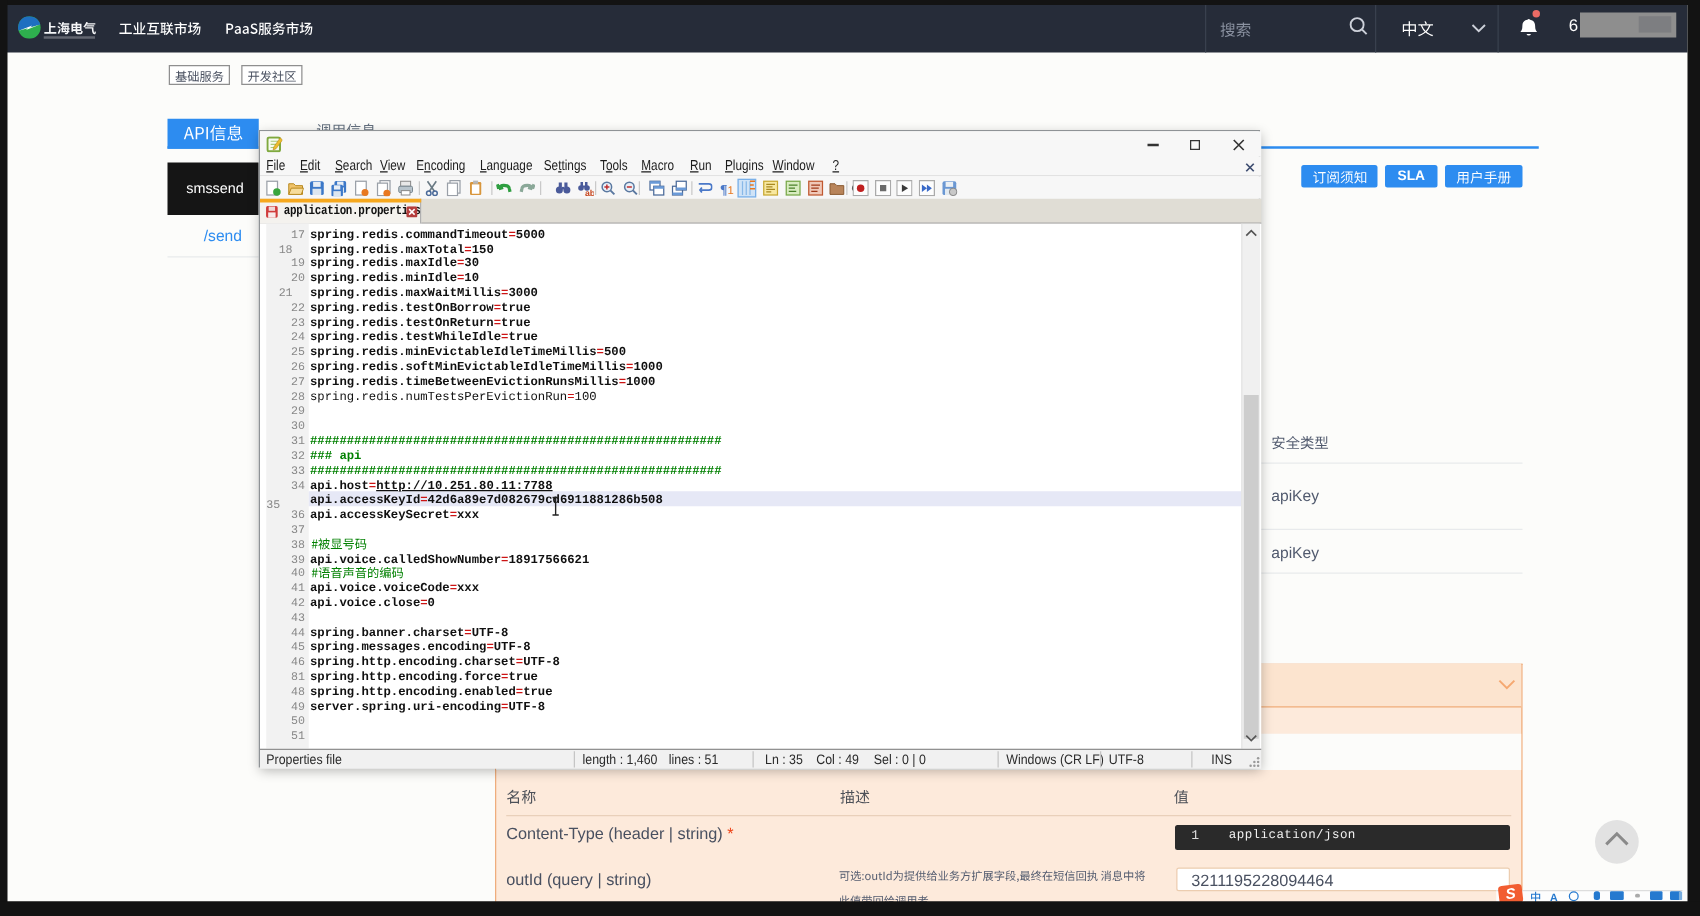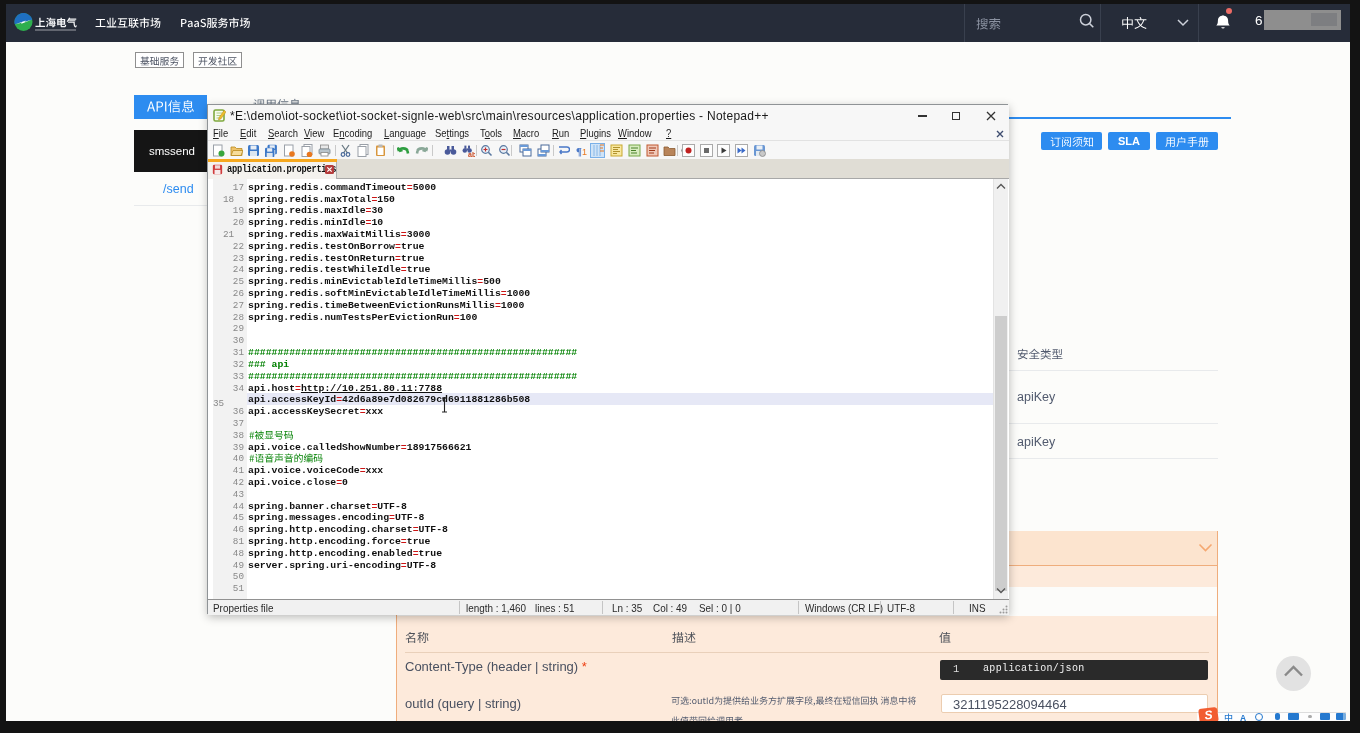--- a/index.html
+++ b/index.html
@@ -231,21 +231,20 @@
     <svg class="abs" style="left:1283px;top:665px" width="21" height="12" viewBox="0 0 21 12" fill="none" stroke="#8a8a8a" stroke-width="2.4">
       <path d="M2 10.5 L10.5 2 L19 10.5"></path>
     </svg>
     <div class="abs" style="left:207px;top:104px;width:801px;height:510px;background:#f7f7f7;border:1px solid #8f9396;z-index:10;box-shadow:1px 3px 9px rgba(0,0,0,.28)">
       <div class="abs" style="left:0;top:0;width:801px;height:20px;background:#f7f7f7"></div>
       <svg class="abs" style="left:5px;top:4px" width="13" height="13" viewBox="0 0 13 13">
 <rect x="1" y="1" width="10" height="11" rx="1.5" fill="#f6fbf0" stroke="#7fa93f" stroke-width="1.6"></rect>
 <path d="M3.5 4 h6 M3.5 6.5 h5 M3.5 9 h4" stroke="#a8c878" stroke-width=".9"></path>
 <path d="M11.2 1.2 L6 8.6 L5.5 11 L7.8 10 L13 3 Z" fill="#edbe2e" stroke="#b98a20" stroke-width=".5"></path>
       </svg>
-      <div class="abs" style="left:22px;top:3.5px;font-size:12px;letter-spacing:.28px;color:#1a1a1a;white-space:pre">*E:\demo\iot-socket\iot-socket-signle-web\src\main\resources\application.properties - Notepad++</div>
       <div class="abs" style="left:710px;top:10px;width:9px;height:1.6px;background:#333"></div>
       <div class="abs" style="left:744px;top:6.5px;width:8px;height:8px;border:1.3px solid #333"></div>
       <svg class="abs" style="left:778px;top:6px" width="10" height="10" viewBox="0 0 10 10" stroke="#333" stroke-width="1.3">
         <path d="M1 1 L9 9 M9 1 L1 9"></path>
       </svg>
       <div class="abs" style="left:0;top:20px;width:801px;height:15px;background:#f7f7f7"></div>
       <div class="abs" style="left:4.5px;top:21.5px;font-size:11.5px;color:#1c1c1c;transform:scaleX(.82);transform-origin:0 0"><span style="text-decoration:underline">F</span>ile</div>
       <div class="abs" style="left:32px;top:21.5px;font-size:11.5px;color:#1c1c1c;transform:scaleX(.82);transform-origin:0 0"><span style="text-decoration:underline">E</span>dit</div>
       <div class="abs" style="left:60px;top:21.5px;font-size:11.5px;color:#1c1c1c;transform:scaleX(.82);transform-origin:0 0"><span style="text-decoration:underline">S</span>earch</div>
       <div class="abs" style="left:96px;top:21.5px;font-size:11.5px;color:#1c1c1c;transform:scaleX(.82);transform-origin:0 0"><span style="text-decoration:underline">V</span>iew</div>
@@ -457,21 +456,21 @@
       <div class="abs mono" style="left:40px;top:147.6px;font-size:9.8px;font-weight:700;letter-spacing:0px;white-space:pre"><span style="color:#101010">spring.redis.testOnReturn</span><span style="color:#cc1414">=</span><span style="color:#101010">true</span></div>
       <div class="abs mono" style="left:5px;top:159.4px;width:31px;text-align:right;font-size:9.3px;color:#888">24</div>
       <div class="abs mono" style="left:40px;top:159.4px;font-size:9.8px;font-weight:700;letter-spacing:0px;white-space:pre"><span style="color:#101010">spring.redis.testWhileIdle</span><span style="color:#cc1414">=</span><span style="color:#101010">true</span></div>
       <div class="abs mono" style="left:5px;top:171.2px;width:31px;text-align:right;font-size:9.3px;color:#888">25</div>
       <div class="abs mono" style="left:40px;top:171.2px;font-size:9.8px;font-weight:700;letter-spacing:0px;white-space:pre"><span style="color:#101010">spring.redis.minEvictableIdleTimeMillis</span><span style="color:#cc1414">=</span><span style="color:#101010">500</span></div>
       <div class="abs mono" style="left:5px;top:183.0px;width:31px;text-align:right;font-size:9.3px;color:#888">26</div>
       <div class="abs mono" style="left:40px;top:183.0px;font-size:9.8px;font-weight:700;letter-spacing:0px;white-space:pre"><span style="color:#101010">spring.redis.softMinEvictableIdleTimeMillis</span><span style="color:#cc1414">=</span><span style="color:#101010">1000</span></div>
       <div class="abs mono" style="left:5px;top:194.8px;width:31px;text-align:right;font-size:9.3px;color:#888">27</div>
       <div class="abs mono" style="left:40px;top:194.8px;font-size:9.8px;font-weight:700;letter-spacing:0px;white-space:pre"><span style="color:#101010">spring.redis.timeBetweenEvictionRunsMillis</span><span style="color:#cc1414">=</span><span style="color:#101010">1000</span></div>
       <div class="abs mono" style="left:5px;top:206.6px;width:31px;text-align:right;font-size:9.3px;color:#888">28</div>
-      <div class="abs mono" style="left:40px;top:206.6px;font-size:9.8px;font-weight:700;letter-spacing:0px;white-space:pre"><span style="color:#101010">spring.redis.numTestsPerEvictionRun</span><span style="color:#cc1414">=</span><span style="color:#101010">100</span></div>
+      <div class="abs mono" style="left:40px;top:206.6px;font-size:9.8px;font-weight:400;letter-spacing:0px;white-space:pre"><span style="color:#101010">spring.redis.numTestsPerEvictionRun</span><span style="color:#cc1414">=</span><span style="color:#101010">100</span></div>
       <div class="abs mono" style="left:5px;top:218.4px;width:31px;text-align:right;font-size:9.3px;color:#888">29</div>
       <div class="abs mono" style="left:5px;top:230.2px;width:31px;text-align:right;font-size:9.3px;color:#888">30</div>
       <div class="abs mono" style="left:5px;top:242.0px;width:31px;text-align:right;font-size:9.3px;color:#888">31</div>
       <div class="abs mono" style="left:40px;top:242.0px;font-size:9.8px;font-weight:700;letter-spacing:0px;white-space:pre"><span style="color:#008000">########################################################</span></div>
       <div class="abs mono" style="left:5px;top:253.9px;width:31px;text-align:right;font-size:9.3px;color:#888">32</div>
       <div class="abs mono" style="left:40px;top:253.9px;font-size:9.8px;font-weight:700;letter-spacing:0px;white-space:pre"><span style="color:#008000">### api</span></div>
       <div class="abs mono" style="left:5px;top:265.7px;width:31px;text-align:right;font-size:9.3px;color:#888">33</div>
       <div class="abs mono" style="left:40px;top:265.7px;font-size:9.8px;font-weight:700;letter-spacing:0px;white-space:pre"><span style="color:#008000">########################################################</span></div>
       <div class="abs mono" style="left:5px;top:277.5px;width:31px;text-align:right;font-size:9.3px;color:#888">34</div>
       <div class="abs mono" style="left:40px;top:277.5px;font-size:9.8px;font-weight:700;letter-spacing:0px;white-space:pre"><span style="color:#101010">api.host</span><span style="color:#cc1414">=</span><span style="color:#101010;text-decoration:underline">http://10.251.80.11:7788</span></div>

